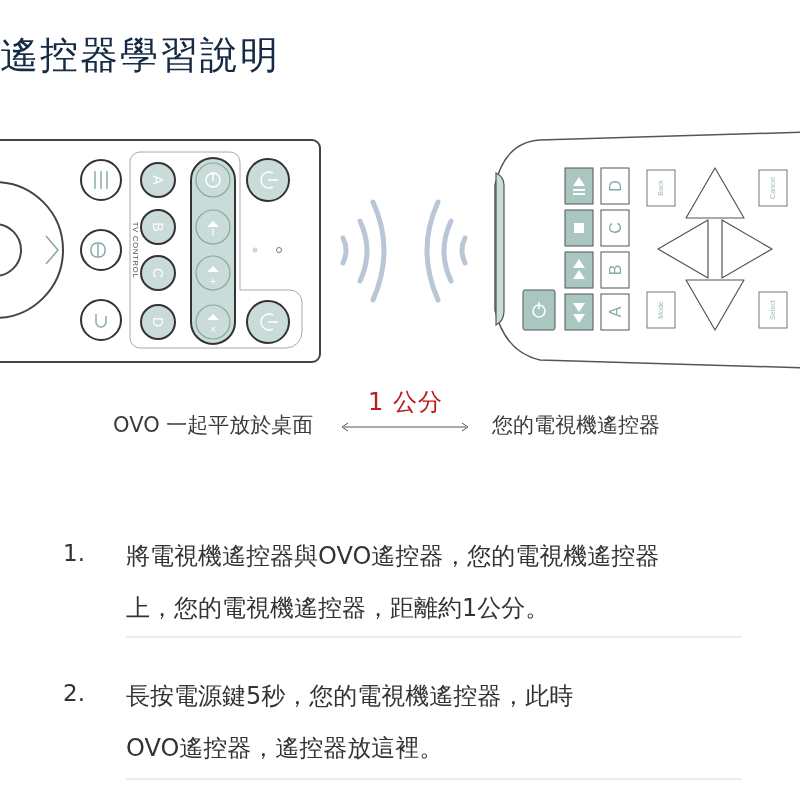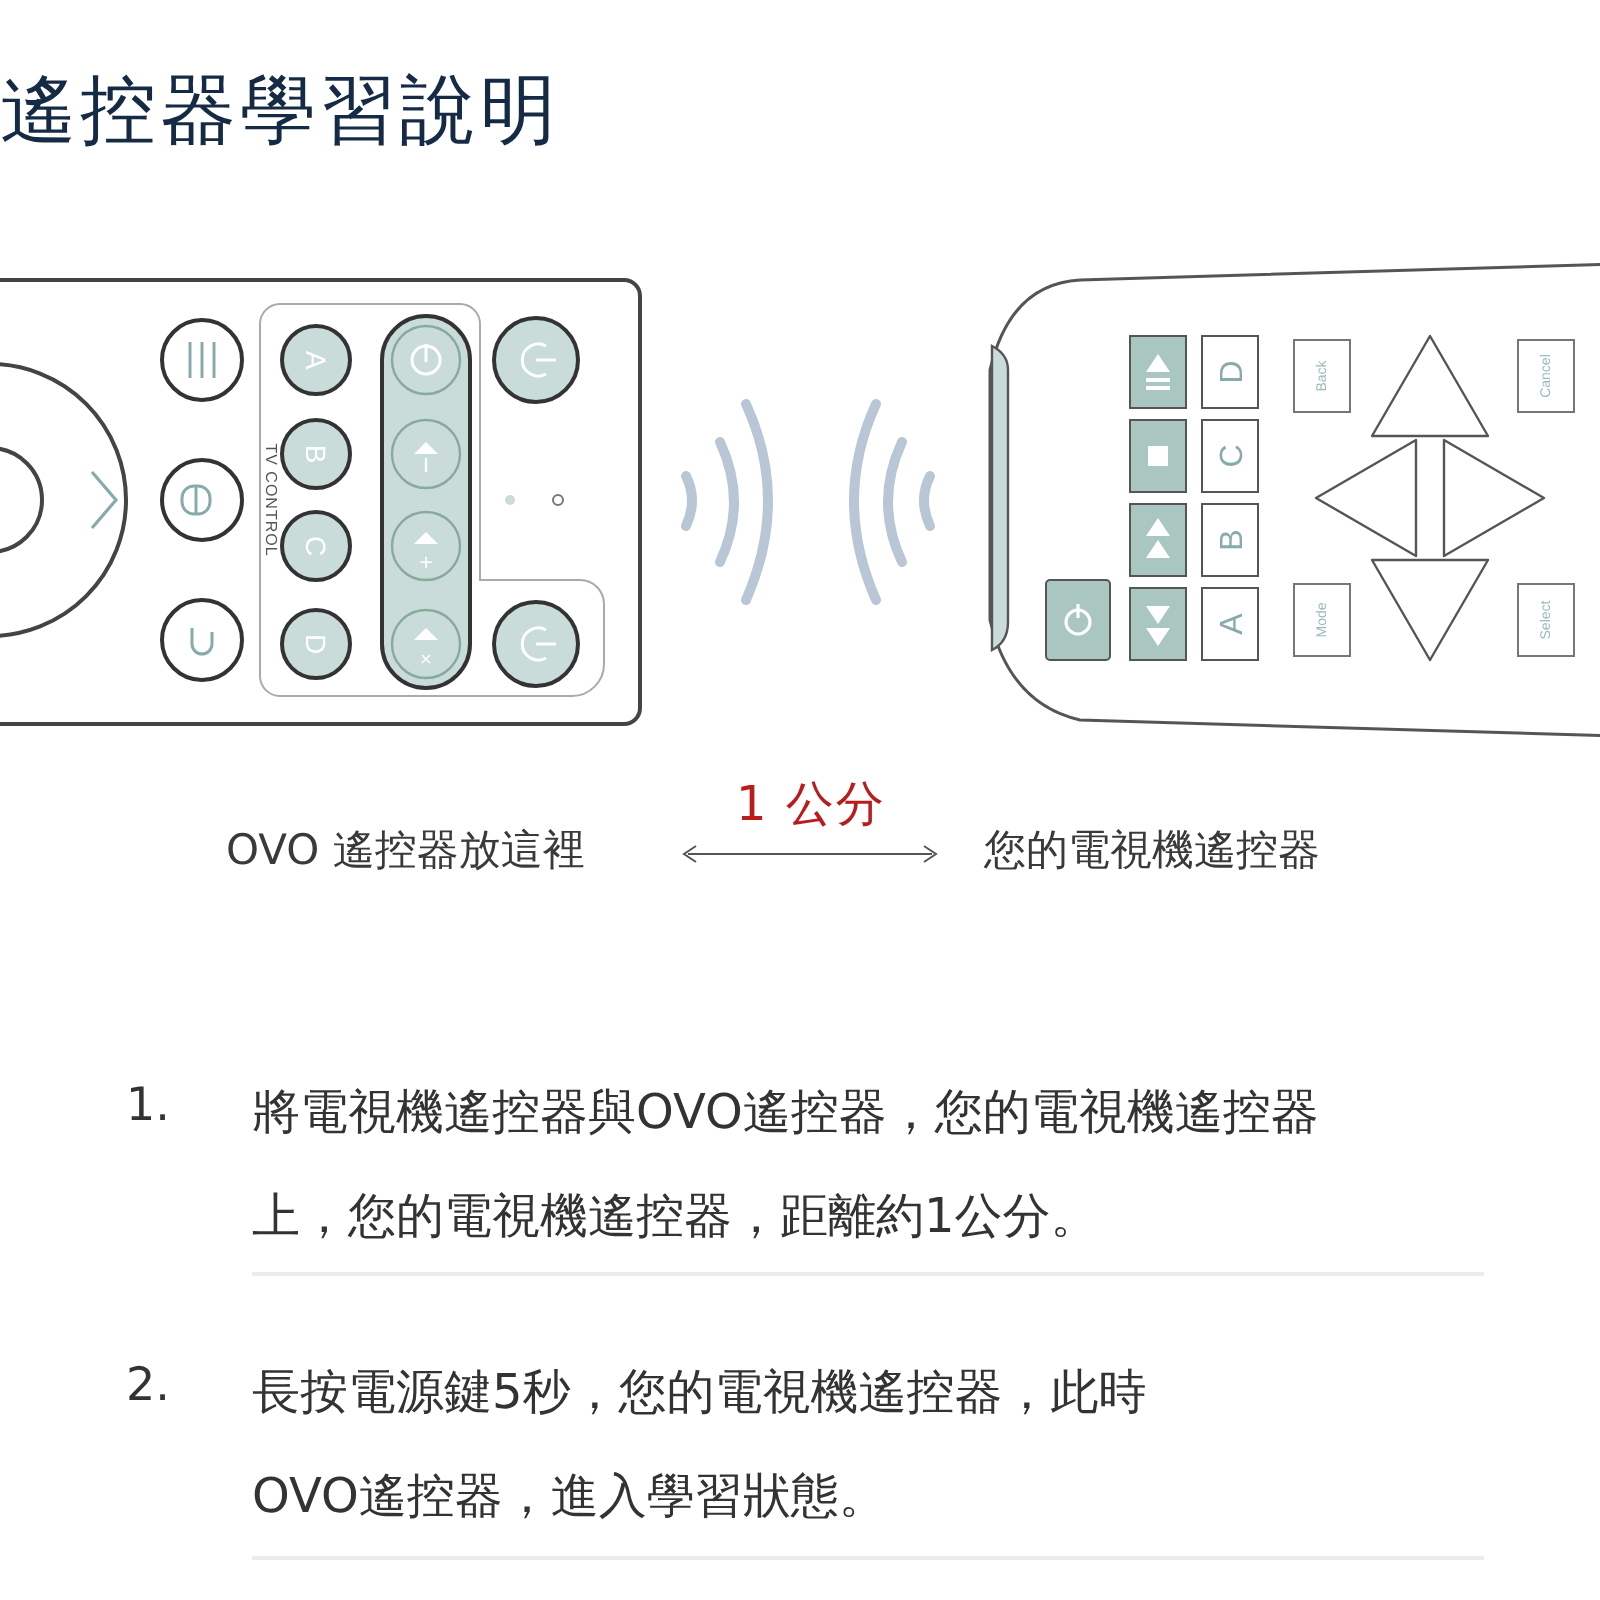--- a/index.html
+++ b/index.html
@@ -155,21 +155,21 @@
 
     <g fill="#fff" stroke="#555" stroke-width="1.2" stroke-linejoin="round">
       <path d="M715 168 l-29 50 h58 z"></path>
       <path d="M715 330 l-29 -50 h58 z"></path>
       <path d="M658 249 l50 -29 v58 z"></path>
       <path d="M772 249 l-50 -29 v58 z"></path>
     </g>
   </g>
 </svg>
 
-<div class="label label-left">OVO 遙控器放這裡</div>
+<div class="label label-left">OVO 一起平放於桌面</div>
 <div class="distance">1 公分</div>
 <svg class="arrow" viewBox="0 0 130 14">
   <line x1="4" y1="7" x2="126" y2="7" stroke="#555" stroke-width="1"></line>
   <path d="M8 3 L2 7 L8 11" fill="none" stroke="#555" stroke-width="1"></path>
   <path d="M122 3 L128 7 L122 11" fill="none" stroke="#555" stroke-width="1"></path>
 </svg>
 <div class="label label-right">您的電視機遙控器</div>
 
 <div class="step" style="top:530px;">
   <div class="step-num" style="top:10px;">1.</div>
@@ -177,16 +177,16 @@
     <div>將電視機遙控器與OVO遙控器，您的電視機遙控器</div>
     <div>上，您的電視機遙控器，距離約1公分。</div>
   </div>
   <div class="divider" style="top:106px;"></div>
 </div>
 
 <div class="step" style="top:670px;">
   <div class="step-num" style="top:10px;">2.</div>
   <div class="step-text" style="top:0;">
     <div>長按電源鍵5秒，您的電視機遙控器，此時</div>
-    <div>OVO遙控器，進入學習狀態。</div>
+    <div>OVO遙控器，遙控器放這裡。</div>
   </div>
   <div class="divider" style="top:108px;"></div>
 </div>
 
 </body></html>

